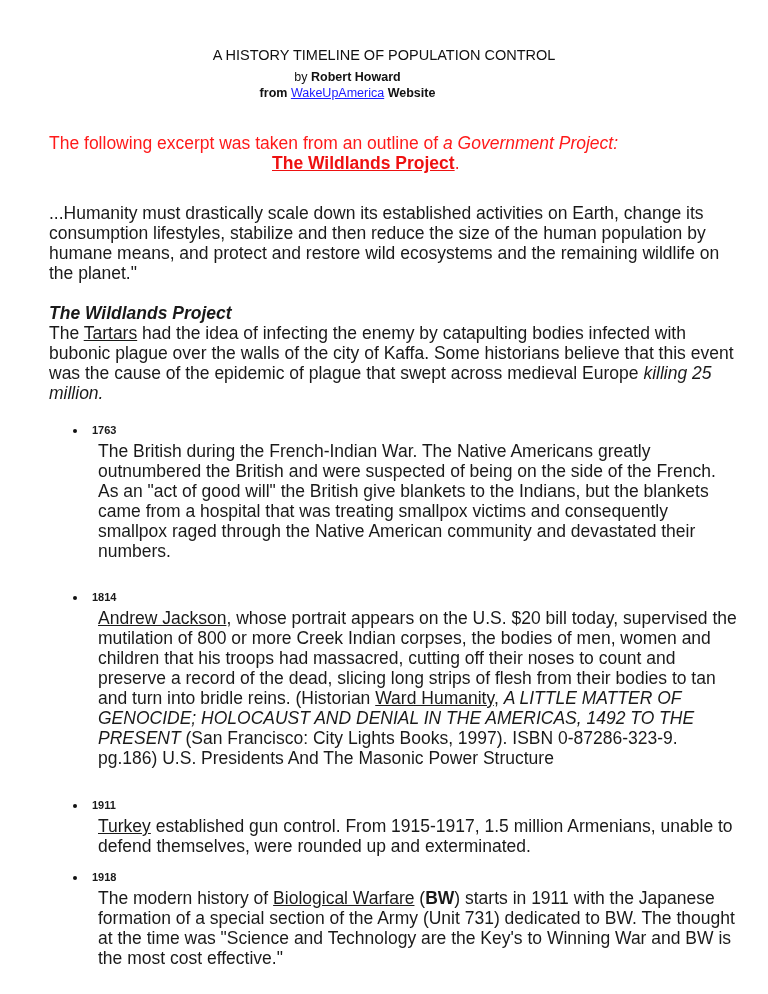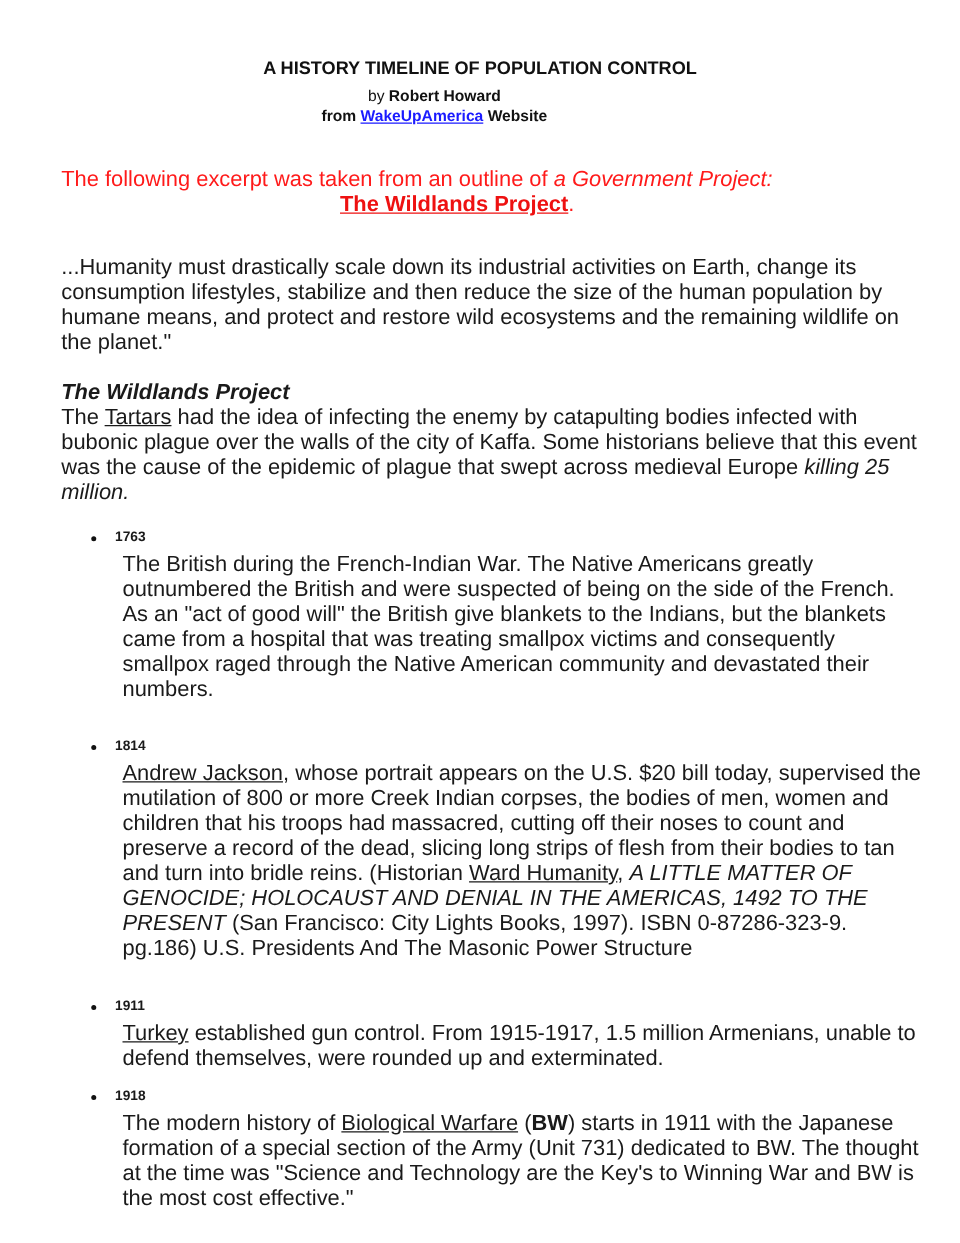--- a/index.html
+++ b/index.html
@@ -14,21 +14,21 @@
       font-family: "Liberation Sans", sans-serif;
       color: #1a1a1a;
       position: relative;
     }
     .title {
       position: absolute;
       top: 47px;
       left: 0;
       width: 768px;
       text-align: center;
-      font-weight: bold;
+      font-weight: normal;
       font-size: 14.5px;
       letter-spacing: 0;
       color: #111;
     }
     .byline {
       position: absolute;
       top: 69px;
       left: 0;
       width: 695px;
       text-align: center;
@@ -123,32 +123,32 @@
 
 <div class="title">A HISTORY TIMELINE OF POPULATION CONTROL</div>
 
 <div class="byline">
   <div>
     <span>by</span>
     <b>Robert Howard</b>
   </div>
   <div>
     <b>from</b>
-    <a class="link" href="#" style="font-weight:bold;">WakeUpAmerica</a>
+    <a class="link" href="#" style="font-weight:normal;">WakeUpAmerica</a>
     <b>Website</b>
   </div>
 </div>
 
 <div class="red-intro">
   <span>The following excerpt was taken from an outline of</span>
   <span class="it">a Government Project:</span>
   <span class="line2"><a href="#">The Wildlands Project</a><span>.</span></span>
 </div>
 
-<div class="quote">...Humanity must drastically scale down its industrial activities on Earth, change its consumption lifestyles, stabilize and then reduce the size of the human population by humane means, and protect and restore wild ecosystems and the remaining wildlife on the planet."</div>
+<div class="quote">...Humanity must drastically scale down its established activities on Earth, change its consumption lifestyles, stabilize and then reduce the size of the human population by humane means, and protect and restore wild ecosystems and the remaining wildlife on the planet."</div>
 
 <div class="section">
   <div class="heading">The Wildlands Project</div>
   <div>
     <span>The</span>
     <a href="#" class="ul-link">Tartars</a>
     <span>had the idea of infecting the enemy by catapulting bodies infected with bubonic plague over the walls of the city of Kaffa. Some historians believe that this event was the cause of the epidemic of plague that swept across medieval Europe</span>
     <span class="it">killing 25 million.</span>
   </div>
 </div>

